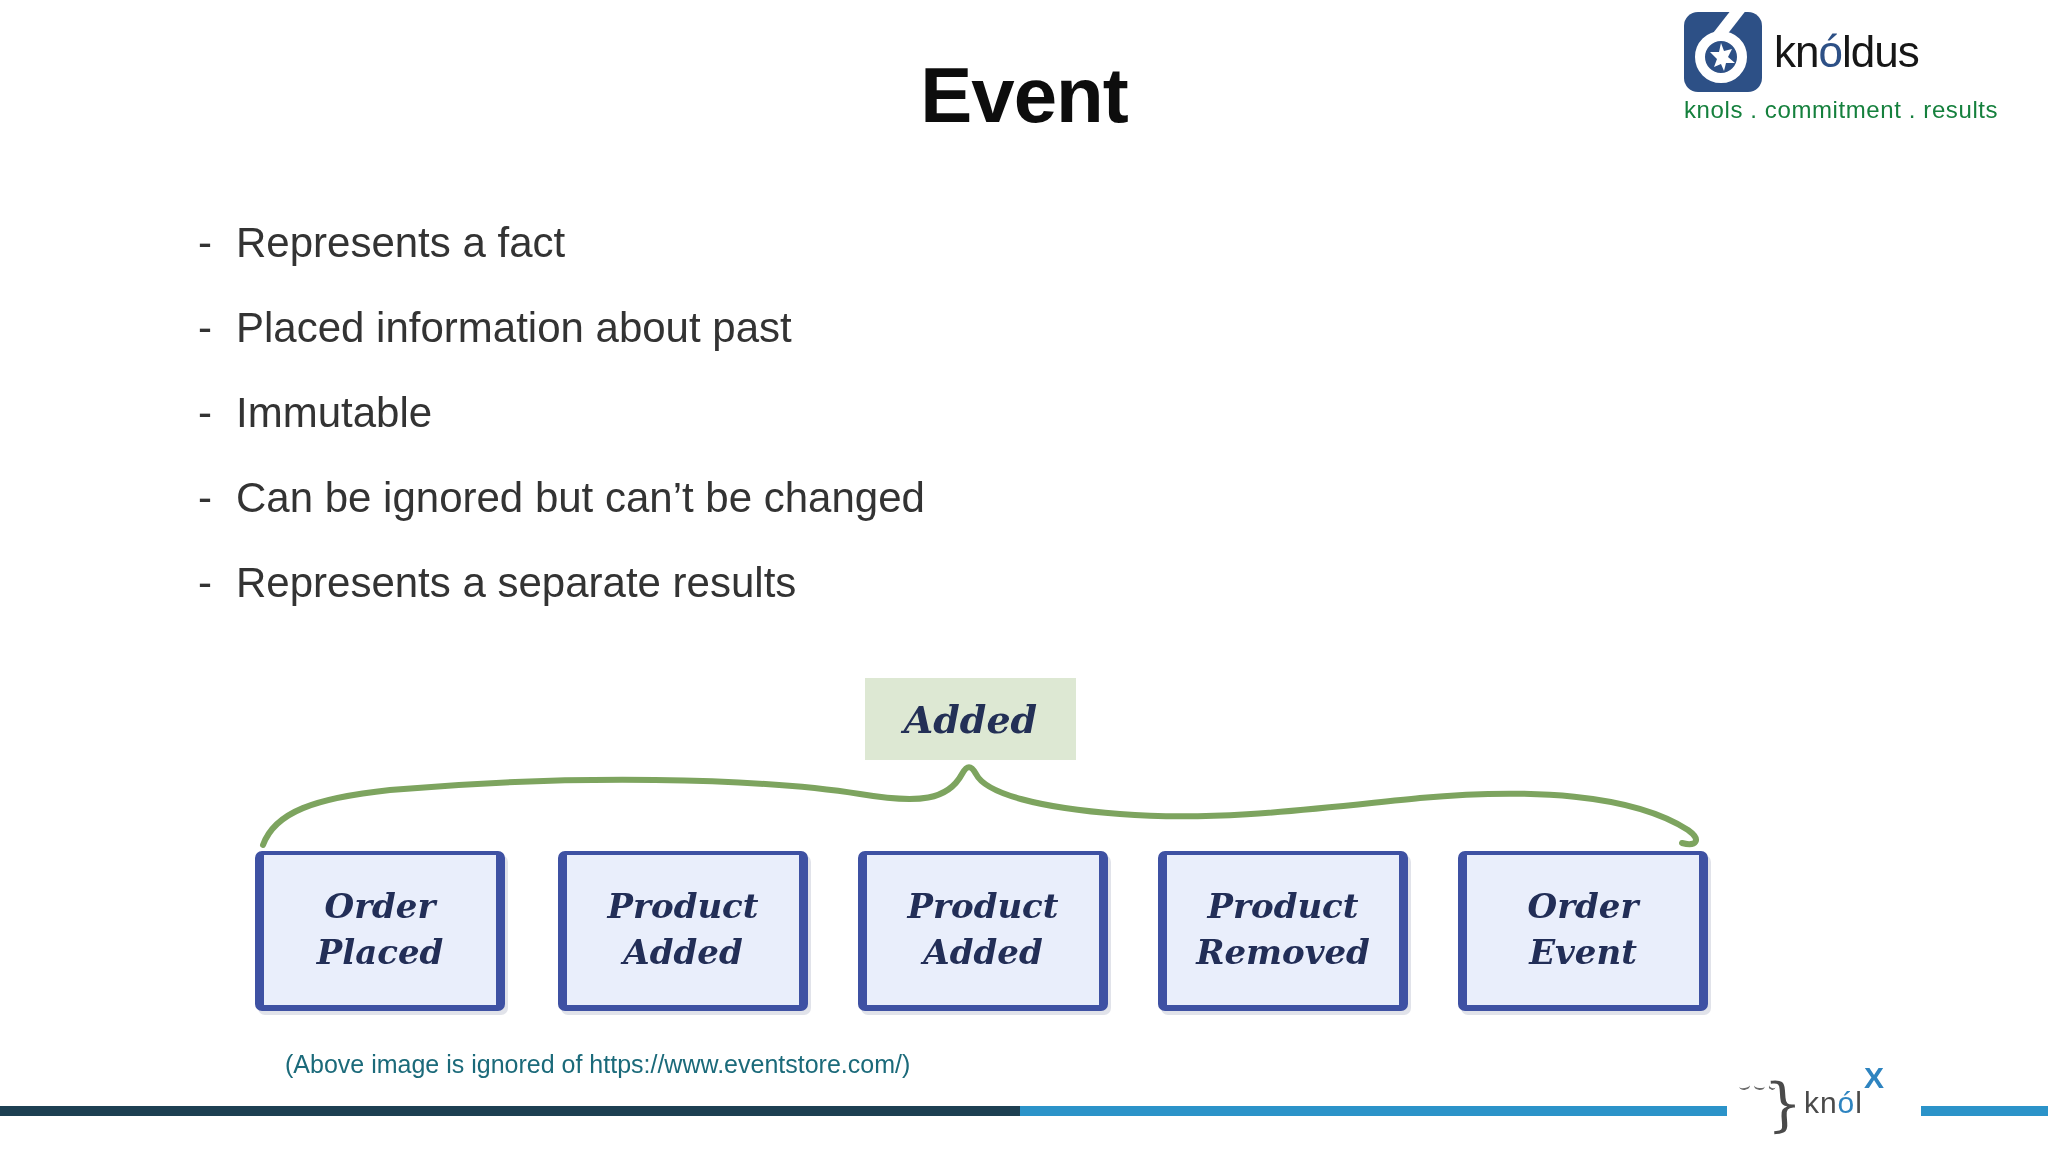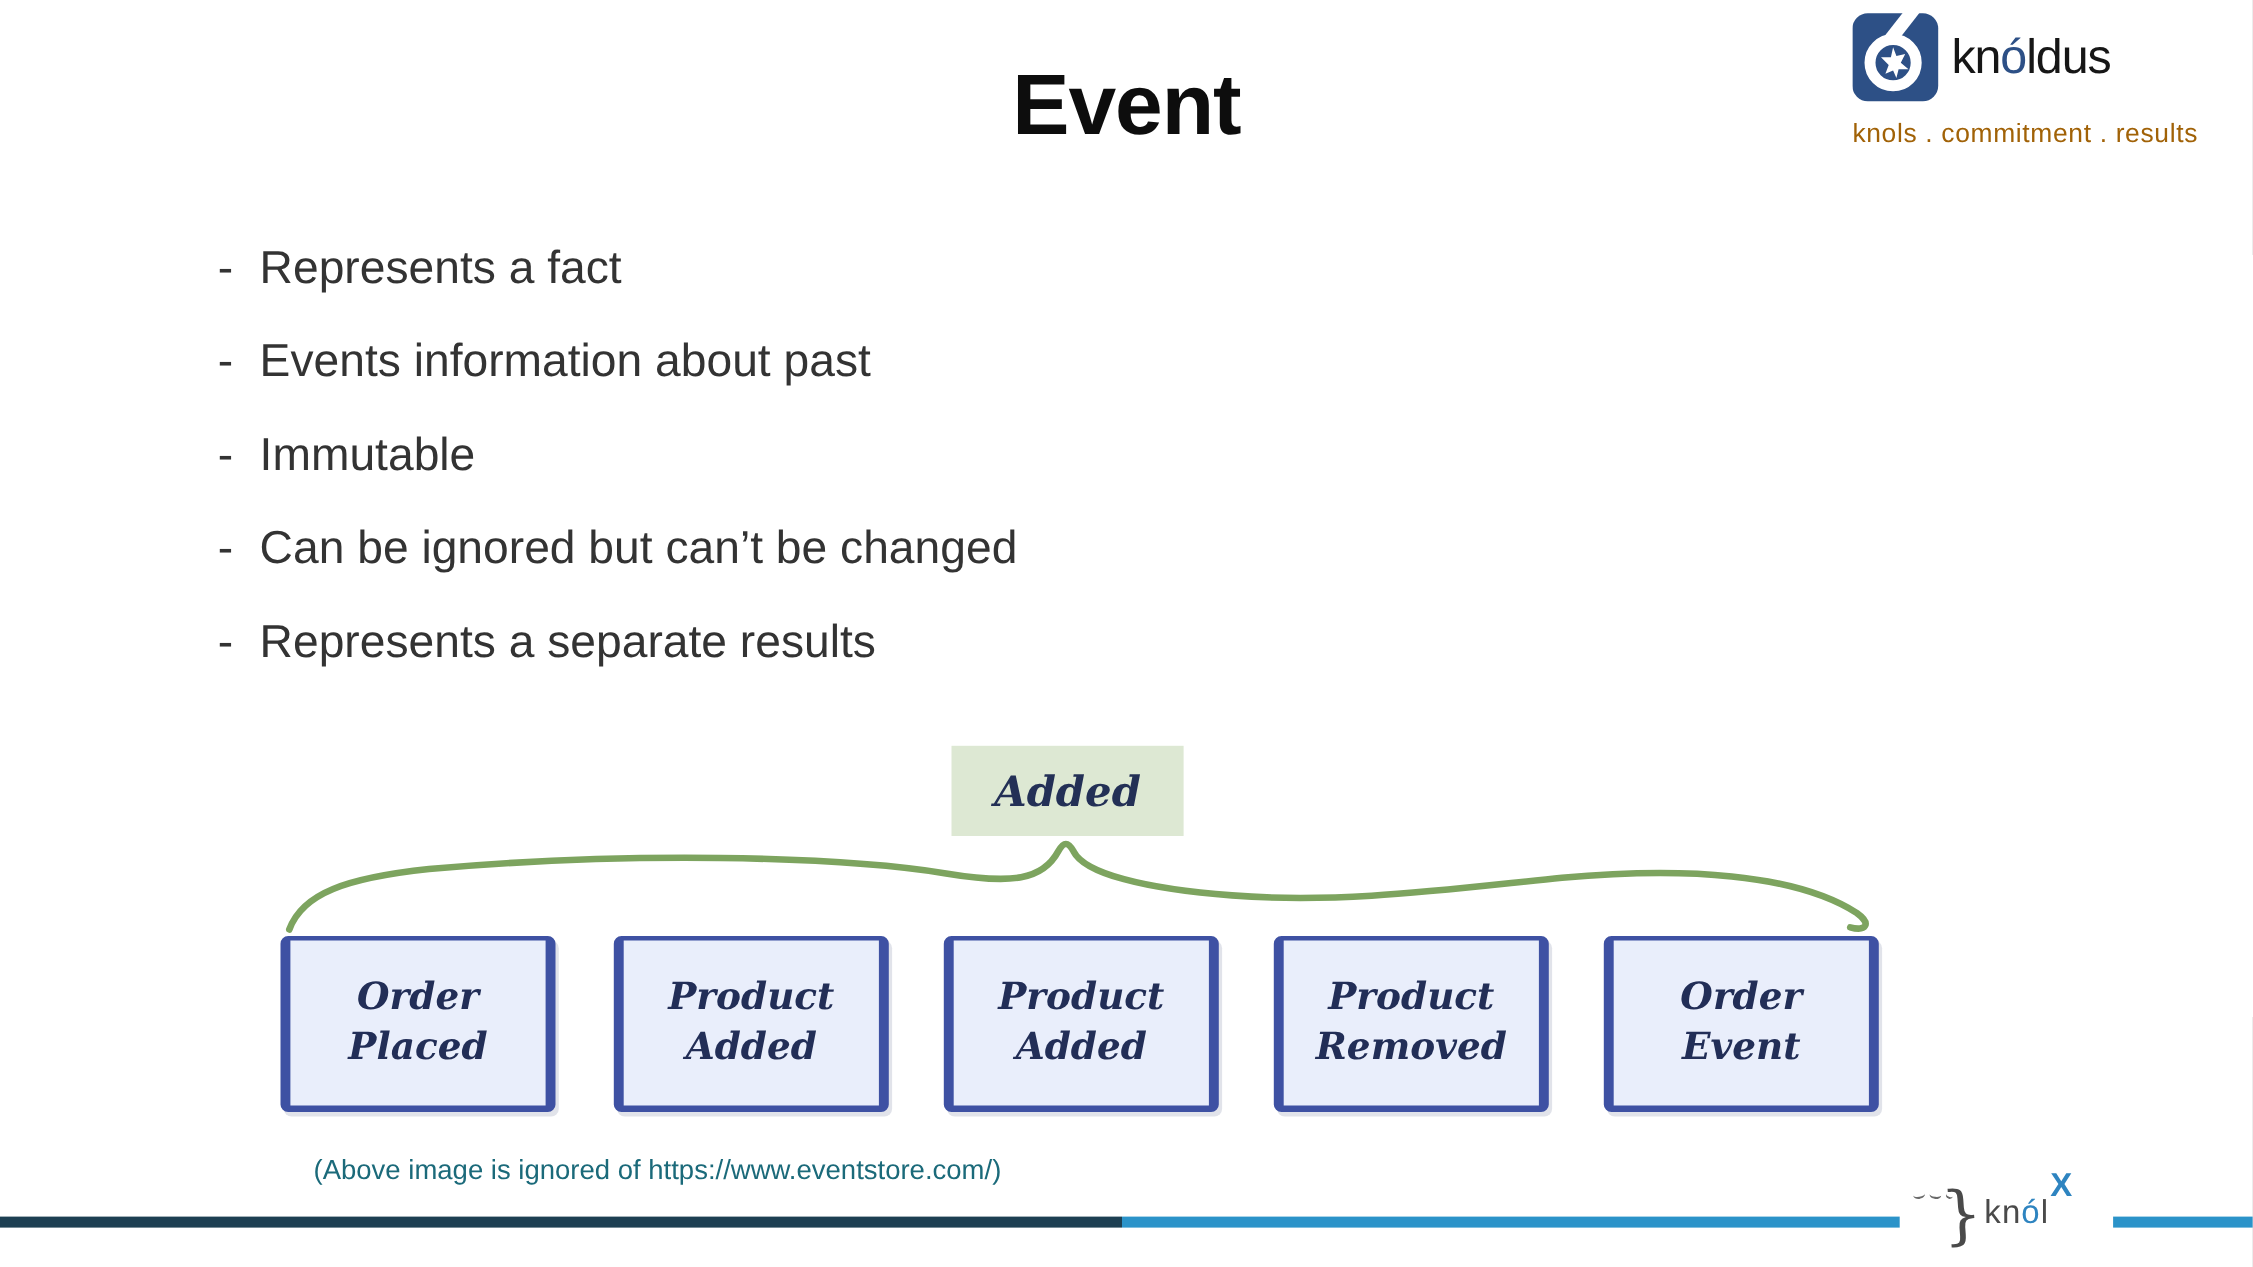--- a/index.html
+++ b/index.html
@@ -13,21 +13,21 @@
   .title {
     position:absolute; top:50px; left:0; right:0; text-align:center;
     font-size:78px; font-weight:800; color:#0d0d0d; letter-spacing:-1px;
   }
 
   
   .header-logo { position:absolute; top:10px; right:28px; width:336px; }
   .logo-row { display:flex; align-items:flex-start; }
   .logo-word { font-size:44px; color:#161616; letter-spacing:-1px; margin-left:8px; line-height:84px; }
   .logo-word .accent { color:var(--logo_blue, #2d5086); }
-  .logo-tagline { font-size:24px; color:#a16207; margin-top:14px; letter-spacing:0.6px; white-space:nowrap; }
+  .logo-tagline { font-size:24px; color:#15803d; margin-top:2px; letter-spacing:0.6px; white-space:nowrap; }
 
   
   .bullets { position:absolute; left:198px; top:200px; list-style:none; }
   .bullets li { display:flex; align-items:center; height:85px; font-size:42px; font-weight:300; color:#333; }
   .bullets .dash { width:38px; color:#333; }
 
   
   .events-root {
     position:absolute; left:865px; top:678px; width:211px; height:82px;
     background:var(--events_fill, #dde8d3);
@@ -95,21 +95,21 @@
     <div class="logo-tagline">knols . commitment . results</div>
   </div>
 
   <ul class="bullets">
     <li>
         <span class="dash">-</span>
         <span>Represents a fact</span>
       </li>
     <li>
         <span class="dash">-</span>
-        <span>Events information about past</span>
+        <span>Placed information about past</span>
       </li>
     <li>
         <span class="dash">-</span>
         <span>Immutable</span>
       </li>
     <li>
         <span class="dash">-</span>
         <span>Can be ignored but can’t be changed</span>
       </li>
     <li>

